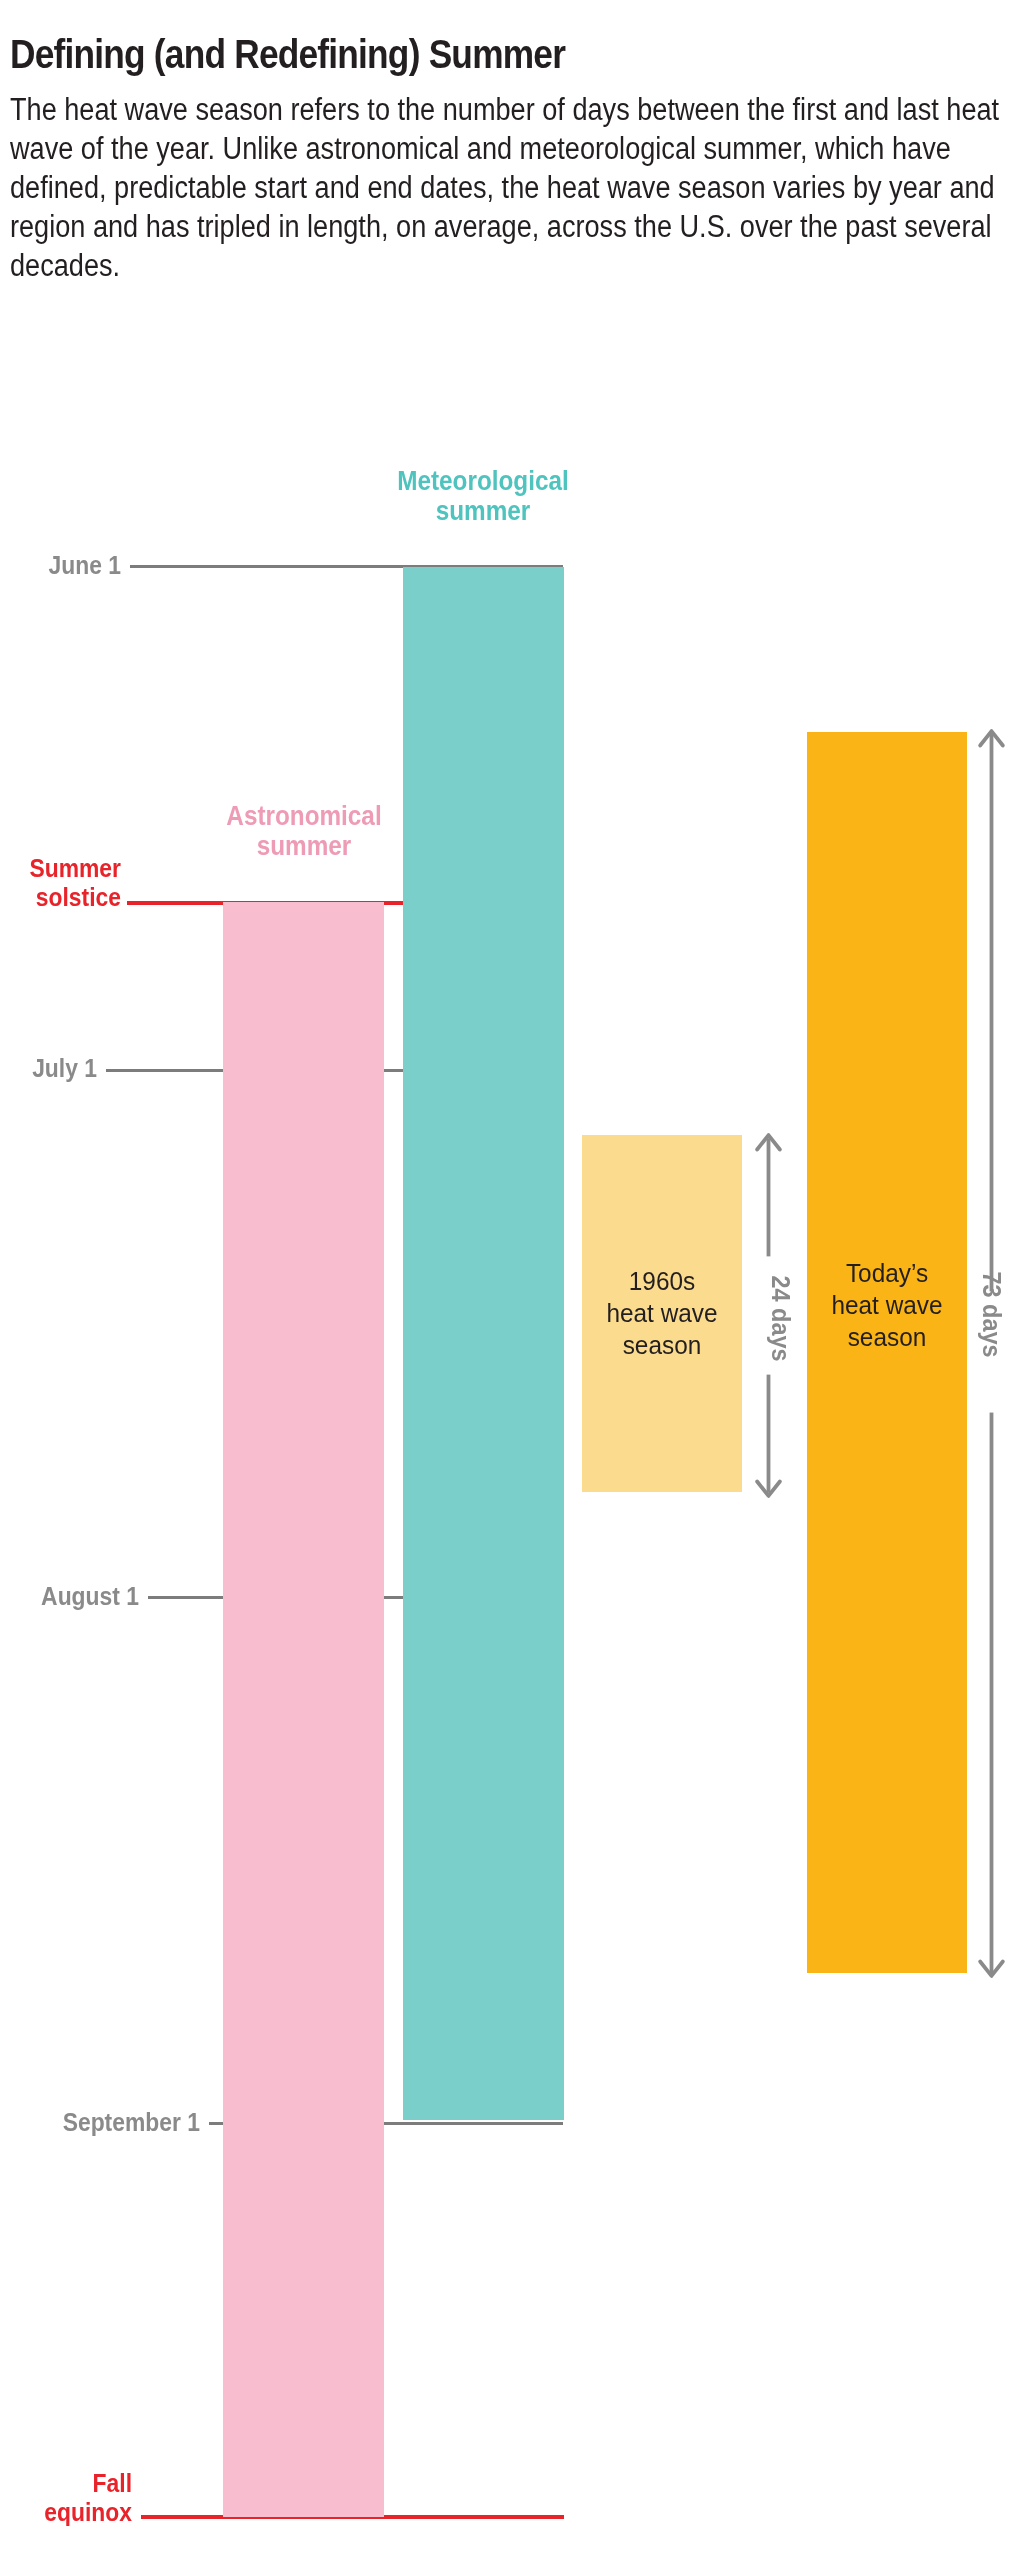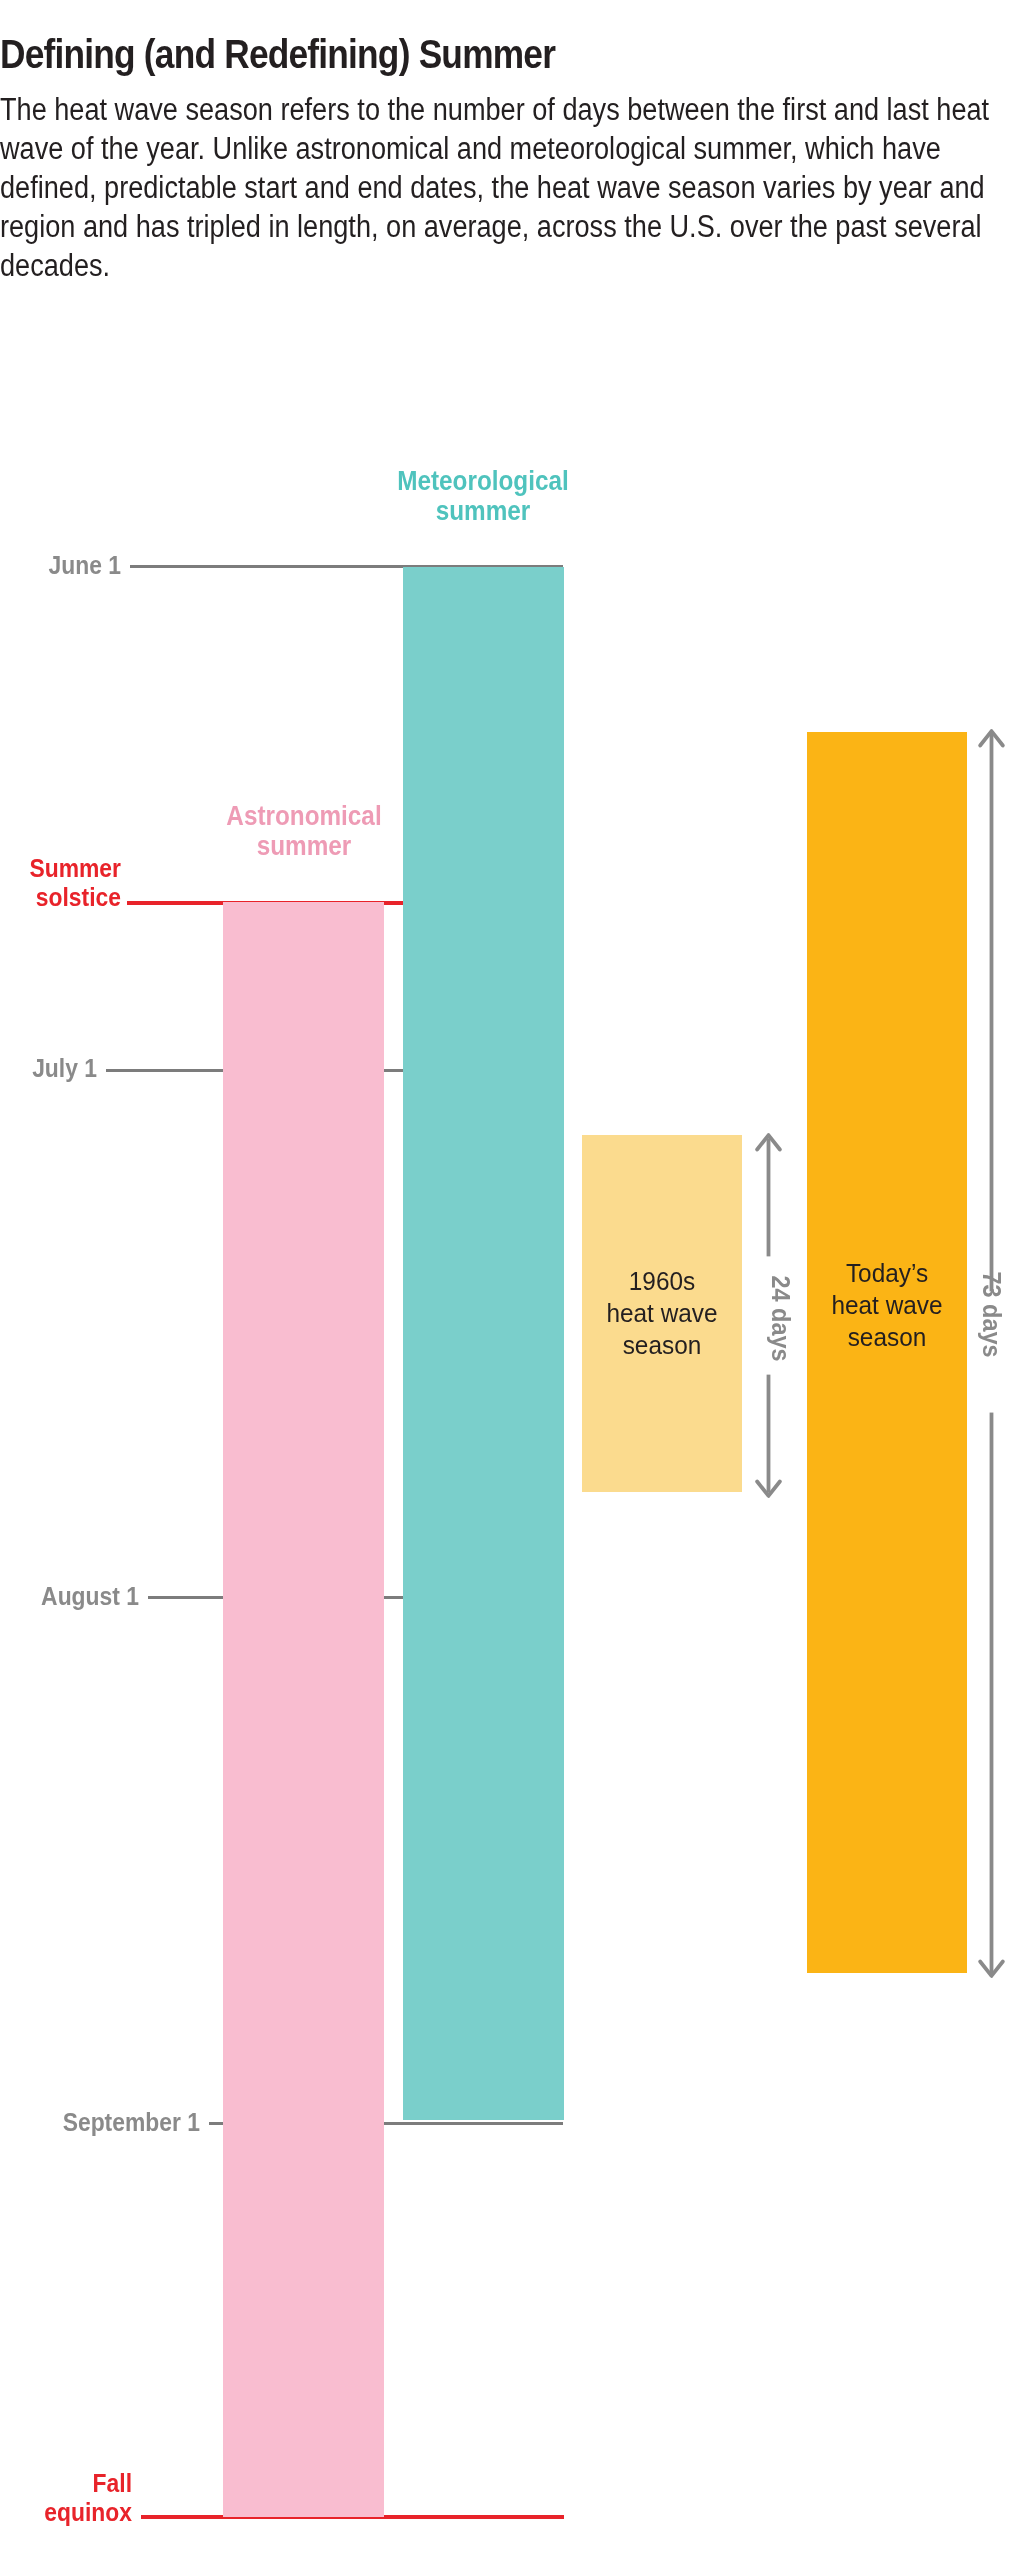--- a/index.html
+++ b/index.html
@@ -10,21 +10,21 @@
   body {
     width: 1010px;
     height: 2576px;
     position: relative;
     font-family: "Liberation Sans", sans-serif;
     color: #231f20;
     overflow: hidden;
   }
 
   
-  #header { position: absolute; left: 0; top: 32px; width: 985px; }
+  #header { position: absolute; left: 10px; top: 32px; width: 985px; }
 
   #chart-title {
     font-family: "Liberation Sans", sans-serif;
     font-weight: 700;
     font-size: 41px;
     line-height: 44px;
     letter-spacing: -0.9px;
     color: #231f20;
     margin: 0 0 13.6px 0;
     transform: scaleX(0.86);

